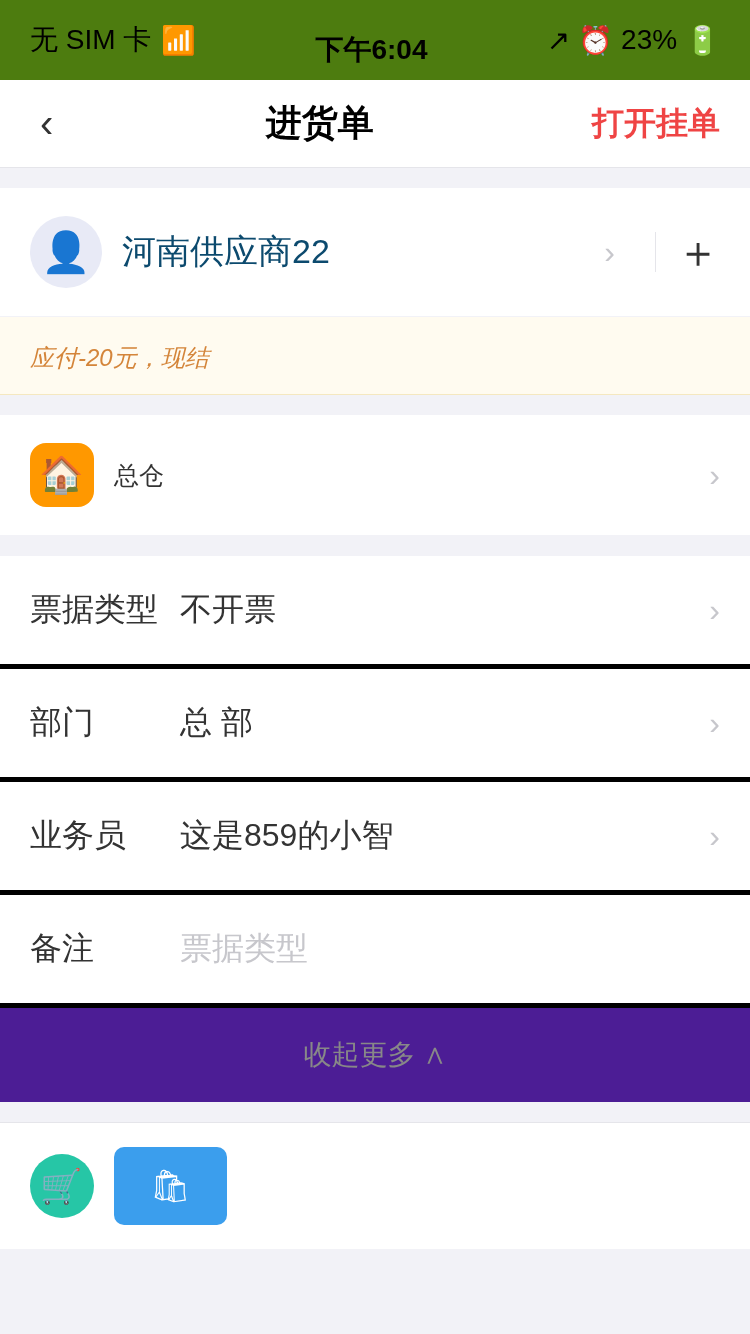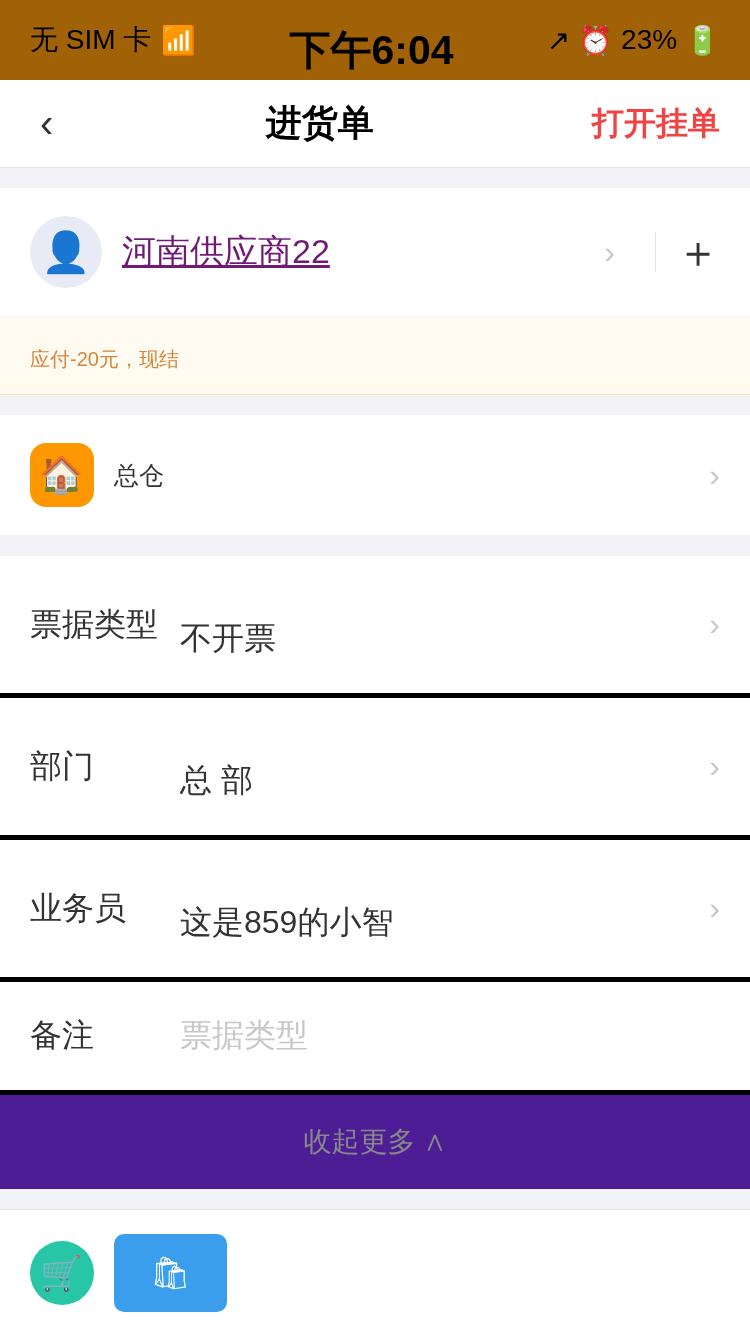--- a/index.html
+++ b/index.html
@@ -9,35 +9,35 @@
       min-height: 1334px;
       font-family: -apple-system, "PingFang SC", "Helvetica Neue", sans-serif;
       background: #f2f2f7;
       font-size: 32px;
     }
 
     
     .status-bar {
       width: 750px;
       height: 80px;
-      background: #a16207;
+      background: #4d7c0f;
       display: flex;
       align-items: center;
       justify-content: space-between;
       padding: 0 30px;
       font-size: 28px;
       font-weight: 500;
     }
     .status-left {
       display: flex;
       align-items: center;
       gap: 10px;
     }
     .status-center {
-      font-size: 41px;
+      font-size: 28px;
       font-weight: 600;
       margin-top: 20px;
     }
     .status-right {
       display: flex;
       align-items: center;
       gap: 8px;
       font-size: 28px;
     }
 
@@ -101,23 +101,22 @@
       justify-content: center;
       margin-right: 20px;
       flex-shrink: 0;
     }
     .avatar-person {
       font-size: 40px;
     }
     .supplier-name {
       flex: 1;
       font-size: 34px;
-      color: #701a75;
+      color: #0c4a6e;
       font-weight: 500;
-      text-decoration: underline;
     }
     .supplier-chevron {
       color: #c7c7cc;
       font-size: 32px;
       margin-right: 30px;
     }
     .supplier-add {
       color: #333;
       font-size: 44px;
       font-weight: 300;
@@ -130,21 +129,22 @@
     }
 
     
     .alert-row {
       background: #fffbf0;
       padding: 20px 30px;
       border-bottom: 1px solid #f5e8c0;
     }
     .alert-text {
       color: #d4853a;
-      font-size: 20px;
+      font-size: 24px;
+      font-style: italic;
     }
 
     
     .warehouse-row {
       display: flex;
       align-items: center;
       padding: 28px 30px;
       background: #ffffff;
       border-bottom: 1px solid #f2f2f7;
     }
@@ -185,21 +185,20 @@
     .form-label {
       color: #333;
       font-size: 32px;
       width: 150px;
       flex-shrink: 0;
     }
     .form-value {
       flex: 1;
       font-size: 32px;
       color: #333;
-      margin-top: 29px;
     }
     .form-placeholder {
       flex: 1;
       font-size: 32px;
       color: #c7c7cc;
     }
 
     
     .collapse-row {
       display: flex;

